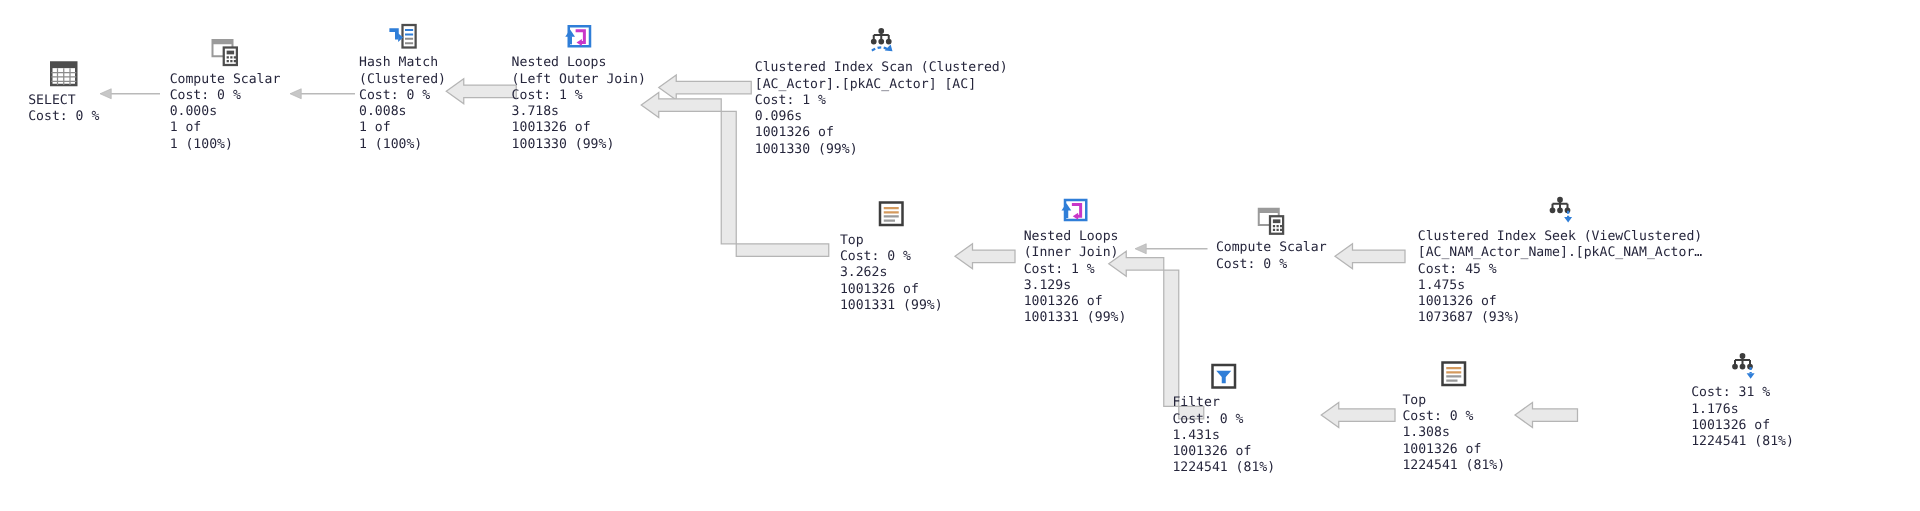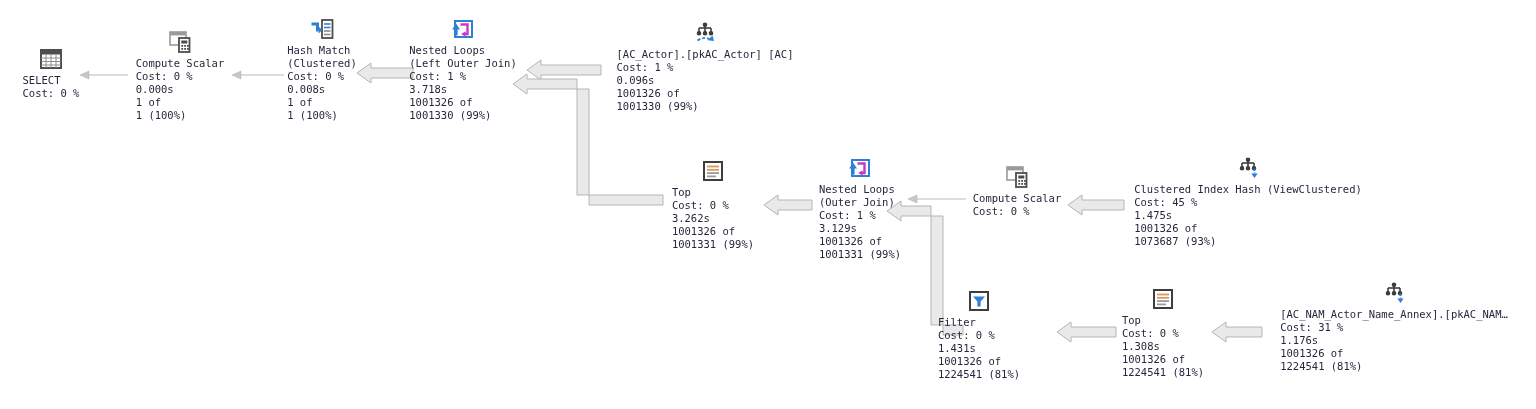--- a/index.html
+++ b/index.html
@@ -256,20 +256,21 @@
         <div class="pline">1001326 of</div>
         <div class="pline">1001330 (99%)</div>
       </div>
   </div>
 
   <div class="node" style="left:545px;top:20px">
     <svg class="op-icon">
         <use href="#icon-index-scan"></use>
       </svg>
     <div class="lines">
+        <div class="pline">Clustered Index Scan (Clustered)</div>
         <div class="pline">[AC_Actor].[pkAC_Actor] [AC]</div>
         <div class="pline">Cost: 1 %</div>
         <div class="pline">0.096s</div>
         <div class="pline">1001326 of</div>
         <div class="pline">1001330 (99%)</div>
       </div>
   </div>
 
   <div class="node" style="left:553px;top:158px">
     <svg class="op-icon">
@@ -283,21 +284,21 @@
         <div class="pline">1001331 (99%)</div>
       </div>
   </div>
 
   <div class="node" style="left:700px;top:155px">
     <svg class="op-icon">
         <use href="#icon-nested-loops"></use>
       </svg>
     <div class="lines">
         <div class="pline">Nested Loops</div>
-        <div class="pline">(Outer Join)</div>
+        <div class="pline">(Inner Join)</div>
         <div class="pline">Cost: 1 %</div>
         <div class="pline">3.129s</div>
         <div class="pline">1001326 of</div>
         <div class="pline">1001331 (99%)</div>
       </div>
   </div>
 
   <div class="node" style="left:857px;top:164px">
     <svg class="op-icon">
         <use href="#icon-compute-scalar"></use>
@@ -306,21 +307,22 @@
         <div class="pline">Compute Scalar</div>
         <div class="pline">Cost: 0 %</div>
       </div>
   </div>
 
   <div class="node" style="left:1088px;top:155px">
     <svg class="op-icon">
         <use href="#icon-index-seek"></use>
       </svg>
     <div class="lines">
-        <div class="pline">Clustered Index Hash (ViewClustered)</div>
+        <div class="pline">Clustered Index Seek (ViewClustered)</div>
+        <div class="pline">[AC_NAM_Actor_Name].[pkAC_NAM_Actor…</div>
         <div class="pline">Cost: 45 %</div>
         <div class="pline">1.475s</div>
         <div class="pline">1001326 of</div>
         <div class="pline">1073687 (93%)</div>
       </div>
   </div>
 
   <div class="node" style="left:819px;top:288px">
     <svg class="op-icon">
         <use href="#icon-filter"></use>
@@ -345,21 +347,20 @@
         <div class="pline">1001326 of</div>
         <div class="pline">1224541 (81%)</div>
       </div>
   </div>
 
   <div class="node" style="left:1234px;top:280px">
     <svg class="op-icon">
         <use href="#icon-index-seek"></use>
       </svg>
     <div class="lines">
-        <div class="pline">[AC_NAM_Actor_Name_Annex].[pkAC_NAM…</div>
         <div class="pline">Cost: 31 %</div>
         <div class="pline">1.176s</div>
         <div class="pline">1001326 of</div>
         <div class="pline">1224541 (81%)</div>
       </div>
   </div>
 
 </div>
 
 </body></html>

